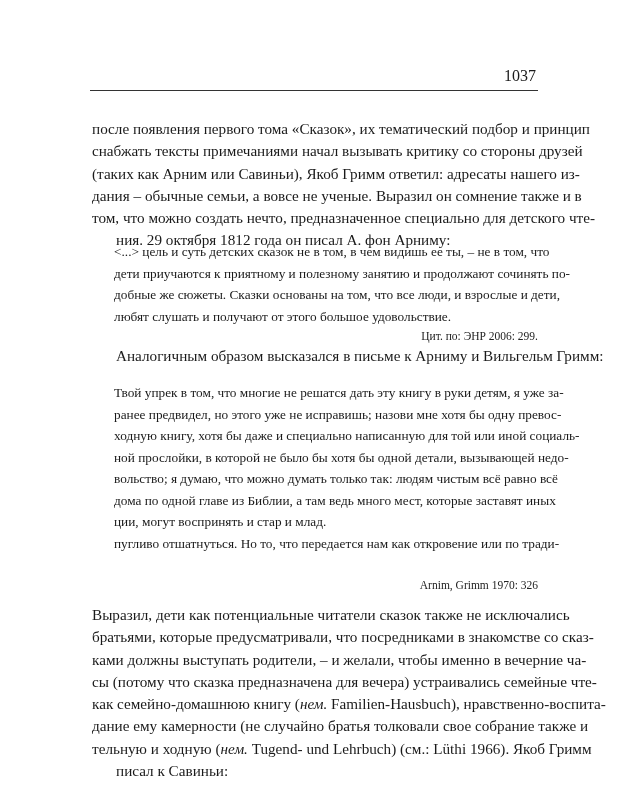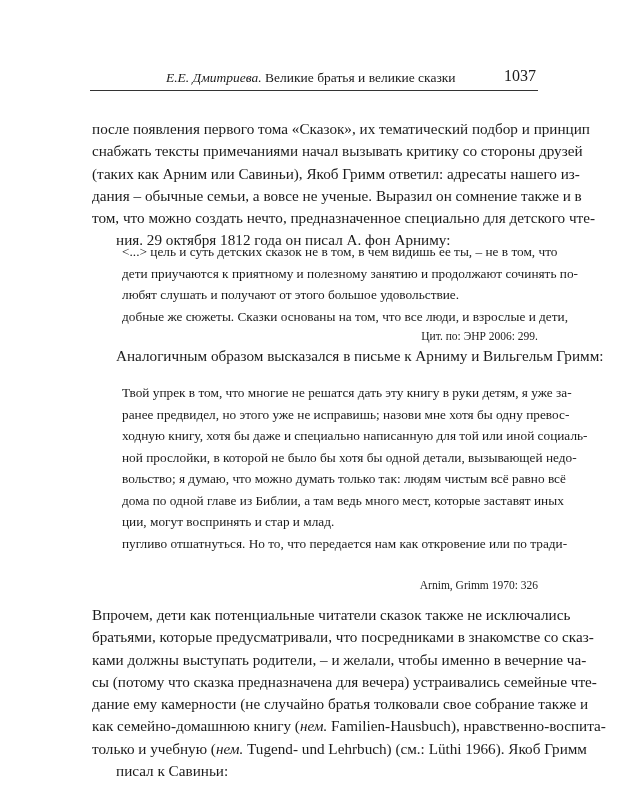--- a/index.html
+++ b/index.html
@@ -18,73 +18,72 @@
   .header .pagenum {
     position: absolute; right: 2px; top: 1px; font-size: 16px;
   }
   .para {
     position: absolute; left: 92px; width: 446px;
     font-size: 15.2px; line-height: 22.3px; text-align: justify;
   }
   .para .line { display: block; white-space: nowrap; text-align-last: justify; text-align: justify; }
   .para .line.last { text-align-last: left; margin-left: 24px; }
   .quote {
-    position: absolute; left: 122px; width: 424px;
+    position: absolute; left: 114px; width: 424px;
     font-size: 13.3px; line-height: 21.5px;
   }
   .quote .line { display: block; white-space: nowrap; text-align-last: justify; text-align: justify; }
   .quote .line.last { text-align-last: left; }
   .cite {
     position: absolute; right: 89px; font-size: 11.5px; white-space: nowrap; color: #222;
   }
   .it { font-style: italic; }
 </style>
 </head>
 <body>
 
 <div class="header">
-  <span class="title"><span class="author">Е.Е. Дмитриева.</span><span> Великие братья и великие сказки</span></span>
   <span class="pagenum">1037</span>
 </div>
 
 <div class="para" style="top:118px;">
   <span class="line">после появления первого тома «Сказок», их тематический подбор и принцип</span>
   <span class="line">снабжать тексты примечаниями начал вызывать критику со стороны друзей</span>
   <span class="line">(таких как Арним или Савиньи), Якоб Гримм ответил: адресаты нашего из-</span>
   <span class="line">дания – обычные семьи, а вовсе не ученые. Выразил он сомнение также и в</span>
   <span class="line">том, что можно создать нечто, предназначенное специально для детского чте-</span>
   <span class="line last">ния. 29 октября 1812 года он писал А. фон Арниму:</span>
 </div>
 
 <div class="quote" style="top:241px;">
   <span class="line">&lt;...&gt; цель и суть детских сказок не в том, в чем видишь ее ты, – не в том, что</span>
   <span class="line">дети приучаются к приятному и полезному занятию и продолжают сочинять по-</span>
+  <span class="line">добные же сюжеты. Сказки основаны на том, что все люди, и взрослые и дети,</span>
   <span class="line last">любят слушать и получают от этого большое удовольствие.</span>
-  <span class="line">добные же сюжеты. Сказки основаны на том, что все люди, и взрослые и дети,</span>
 </div>
 <div class="cite" style="top:330px;">Цит. по: ЭНР 2006: 299.</div>
 
 <div class="para" style="top:345px;">
   <span class="line last">Аналогичным образом высказался в письме к Арниму и Вильгельм Гримм:</span>
 </div>
 
 <div class="quote" style="top:382px;">
   <span class="line">Твой упрек в том, что многие не решатся дать эту книгу в руки детям, я уже за-</span>
   <span class="line">ранее предвидел, но этого уже не исправишь; назови мне хотя бы одну превос-</span>
   <span class="line">ходную книгу, хотя бы даже и специально написанную для той или иной социаль-</span>
   <span class="line">ной прослойки, в которой не было бы хотя бы одной детали, вызывающей недо-</span>
   <span class="line">вольство; я думаю, что можно думать только так: людям чистым всё равно всё</span>
   <span class="line">дома по одной главе из Библии, а там ведь много мест, которые заставят иных</span>
   <span class="line last">ции, могут воспринять и стар и млад.</span>
   <span class="line">пугливо отшатнуться. Но то, что передается нам как откровение или по тради-</span>
 </div>
 <div class="cite" style="top:579px;">Arnim, Grimm 1970: 326</div>
 
 <div class="para" style="top:604px;">
-  <span class="line">Впрочем, дети как потенциальные читатели сказок также не исключались</span>
+  <span class="line">Выразил, дети как потенциальные читатели сказок также не исключались</span>
   <span class="line">братьями, которые предусматривали, что посредниками в знакомстве со сказ-</span>
   <span class="line">ками должны выступать родители, – и желали, чтобы именно в вечерние ча-</span>
   <span class="line">сы (потому что сказка предназначена для вечера) устраивались семейные чте-</span>
+  <span class="line"><span>как семейно-домашнюю книгу (</span><span class="it">нем.</span><span> Familien-Hausbuch), нравственно-воспита-</span></span>
   <span class="line">дание ему камерности (не случайно братья толковали свое собрание также и</span>
-  <span class="line"><span>как семейно-домашнюю книгу (</span><span class="it">нем.</span><span> Familien-Hausbuch), нравственно-воспита-</span></span>
-  <span class="line"><span>только и учебную (</span><span class="it">нем.</span><span> Tugend- und Lehrbuch) (см.: Lüthi 1966). Якоб Гримм</span></span>
+  <span class="line"><span>тельную и ходную (</span><span class="it">нем.</span><span> Tugend- und Lehrbuch) (см.: Lüthi 1966). Якоб Гримм</span></span>
   <span class="line last">писал к Савиньи:</span>
 </div>
 
 </body></html>

